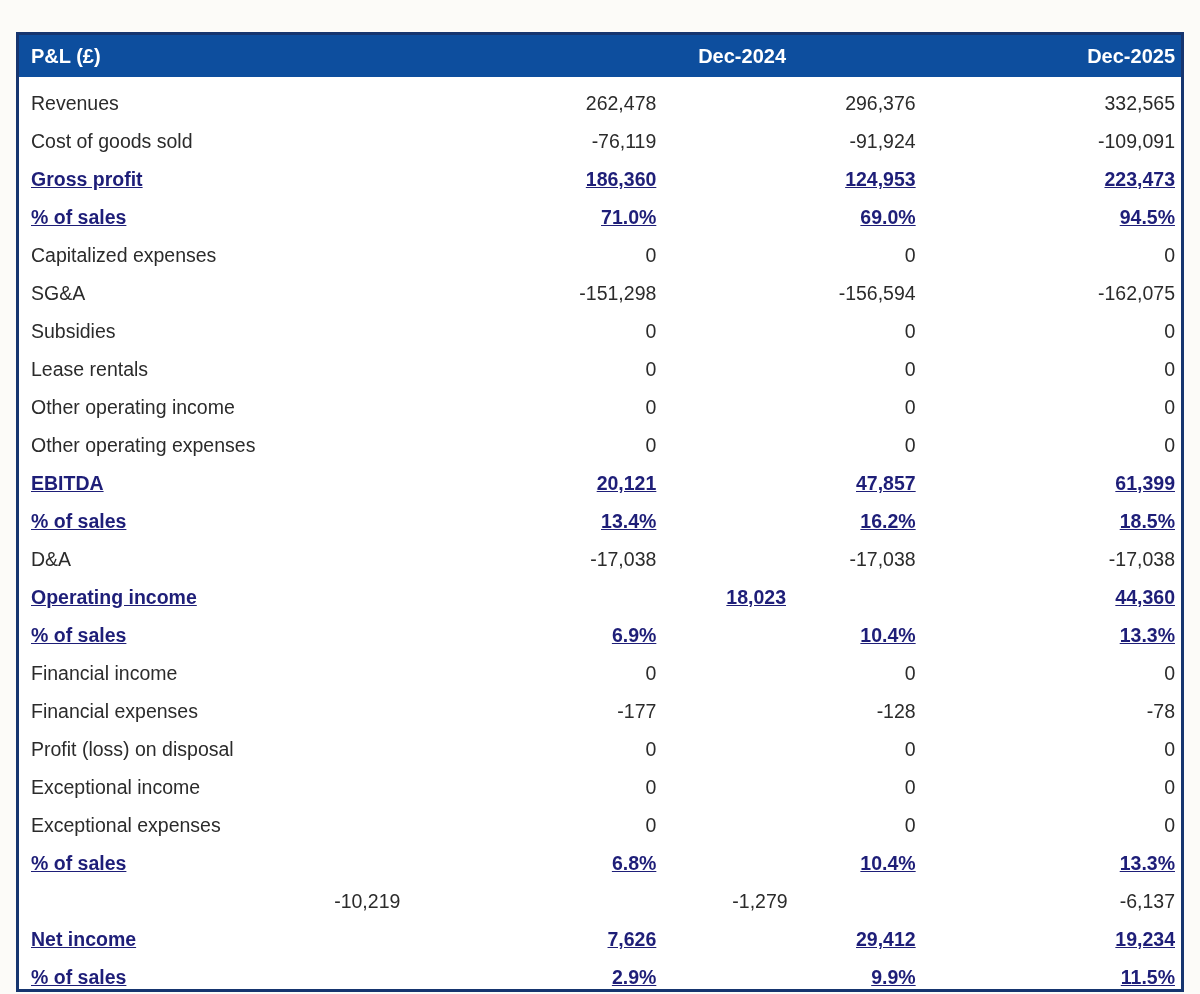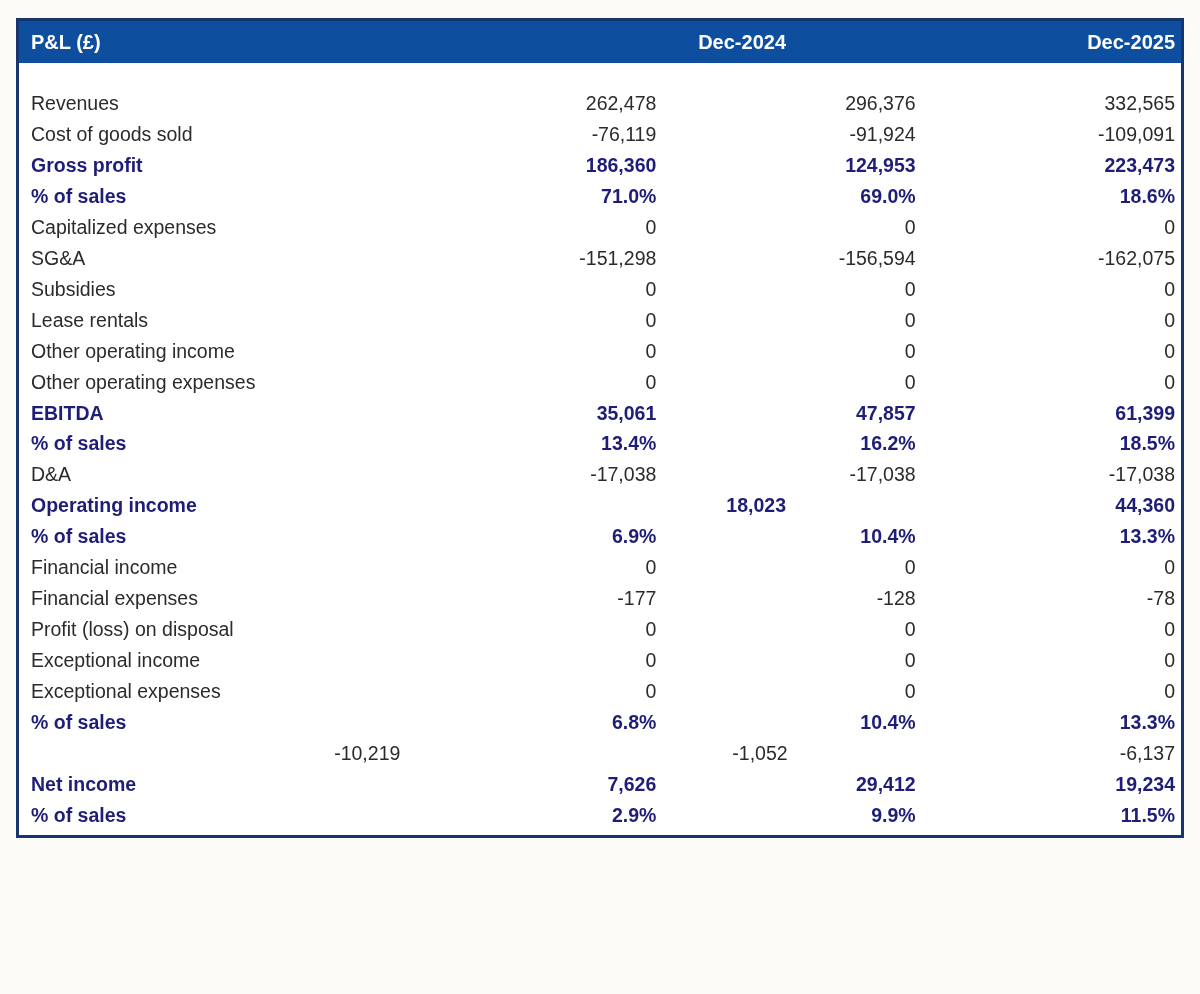--- a/index.html
+++ b/index.html
@@ -10,55 +10,55 @@
     width: 1200px;
     height: 994px;
     background: var(--page-bg, #fcfbf8);
     font-family: "Liberation Sans", sans-serif;
     position: relative;
     overflow: hidden;
   }
   .pl-table {
     position: absolute;
     left: 16px;
-    top: 18px;
+    top: 32px;
     width: 1168px;
-    height: 820px;
+    height: 960px;
     box-sizing: border-box;
     border: 3px solid var(--border-color, #16356f);
     background: var(--row-bg, #ffffff);
     display: flex;
     flex-direction: column;
-    gap: 29px;
   }
   .header-row {
     flex: 0 0 42px;
     background: var(--header-bg, #0d4e9e);
     color: var(--header-text, #ffffff);
     font-weight: 700;
     font-size: 20px;
     display: flex;
     align-items: center;
   }
   .table-body {
     flex: 1 1 auto;
     display: flex;
     flex-direction: column;
   }
   .row {
     flex: 1 1 0;
     display: flex;
-    align-items: flex-start;
+    align-items: flex-end;
     font-size: 19.5px;
     color: var(--normal-text, #2b2b2b);
     background: var(--row-bg, #ffffff);
   }
   .row.bold {
     color: var(--bold-text, #1e1e78);
     font-weight: 700;
+    text-decoration: underline;
   }
   .cell {
     white-space: nowrap;
     overflow: hidden;
   }
   .cell-label {
     flex: 0 0 372px;
     padding-left: 12px;
     text-align: left;
   }
@@ -93,21 +93,21 @@
       <div class="row bold">
         <div class="cell cell-label">Gross profit</div>
         <div class="cell cell-val">186,360</div>
         <div class="cell cell-val">124,953</div>
         <div class="cell cell-val">223,473</div>
       </div>
       <div class="row bold">
         <div class="cell cell-label">% of sales</div>
         <div class="cell cell-val">71.0%</div>
         <div class="cell cell-val">69.0%</div>
-        <div class="cell cell-val">18.6%</div>
+        <div class="cell cell-val">94.5%</div>
       </div>
       <div class="row">
         <div class="cell cell-label">Capitalized expenses</div>
         <div class="cell cell-val">0</div>
         <div class="cell cell-val">0</div>
         <div class="cell cell-val">0</div>
       </div>
       <div class="row">
         <div class="cell cell-label">SG&amp;A</div>
         <div class="cell cell-val">-151,298</div>
@@ -133,21 +133,21 @@
         <div class="cell cell-val">0</div>
       </div>
       <div class="row">
         <div class="cell cell-label">Other operating expenses</div>
         <div class="cell cell-val">0</div>
         <div class="cell cell-val">0</div>
         <div class="cell cell-val">0</div>
       </div>
       <div class="row bold">
         <div class="cell cell-label">EBITDA</div>
-        <div class="cell cell-val">35,061</div>
+        <div class="cell cell-val">20,121</div>
         <div class="cell cell-val">47,857</div>
         <div class="cell cell-val">61,399</div>
       </div>
       <div class="row bold">
         <div class="cell cell-label">% of sales</div>
         <div class="cell cell-val">13.4%</div>
         <div class="cell cell-val">16.2%</div>
         <div class="cell cell-val">18.5%</div>
       </div>
       <div class="row">
@@ -198,21 +198,21 @@
         <div class="cell cell-val">0</div>
       </div>
       <div class="row bold">
         <div class="cell cell-label">% of sales</div>
         <div class="cell cell-val">6.8%</div>
         <div class="cell cell-val">10.4%</div>
         <div class="cell cell-val">13.3%</div>
       </div>
       <div class="row">
         <div class="cell cell-val">-10,219</div>
-        <div class="cell cell-val">-1,052</div>
+        <div class="cell cell-val">-1,279</div>
         <div class="cell cell-val">-6,137</div>
       </div>
       <div class="row bold">
         <div class="cell cell-label">Net income</div>
         <div class="cell cell-val">7,626</div>
         <div class="cell cell-val">29,412</div>
         <div class="cell cell-val">19,234</div>
       </div>
       <div class="row bold">
         <div class="cell cell-label">% of sales</div>

